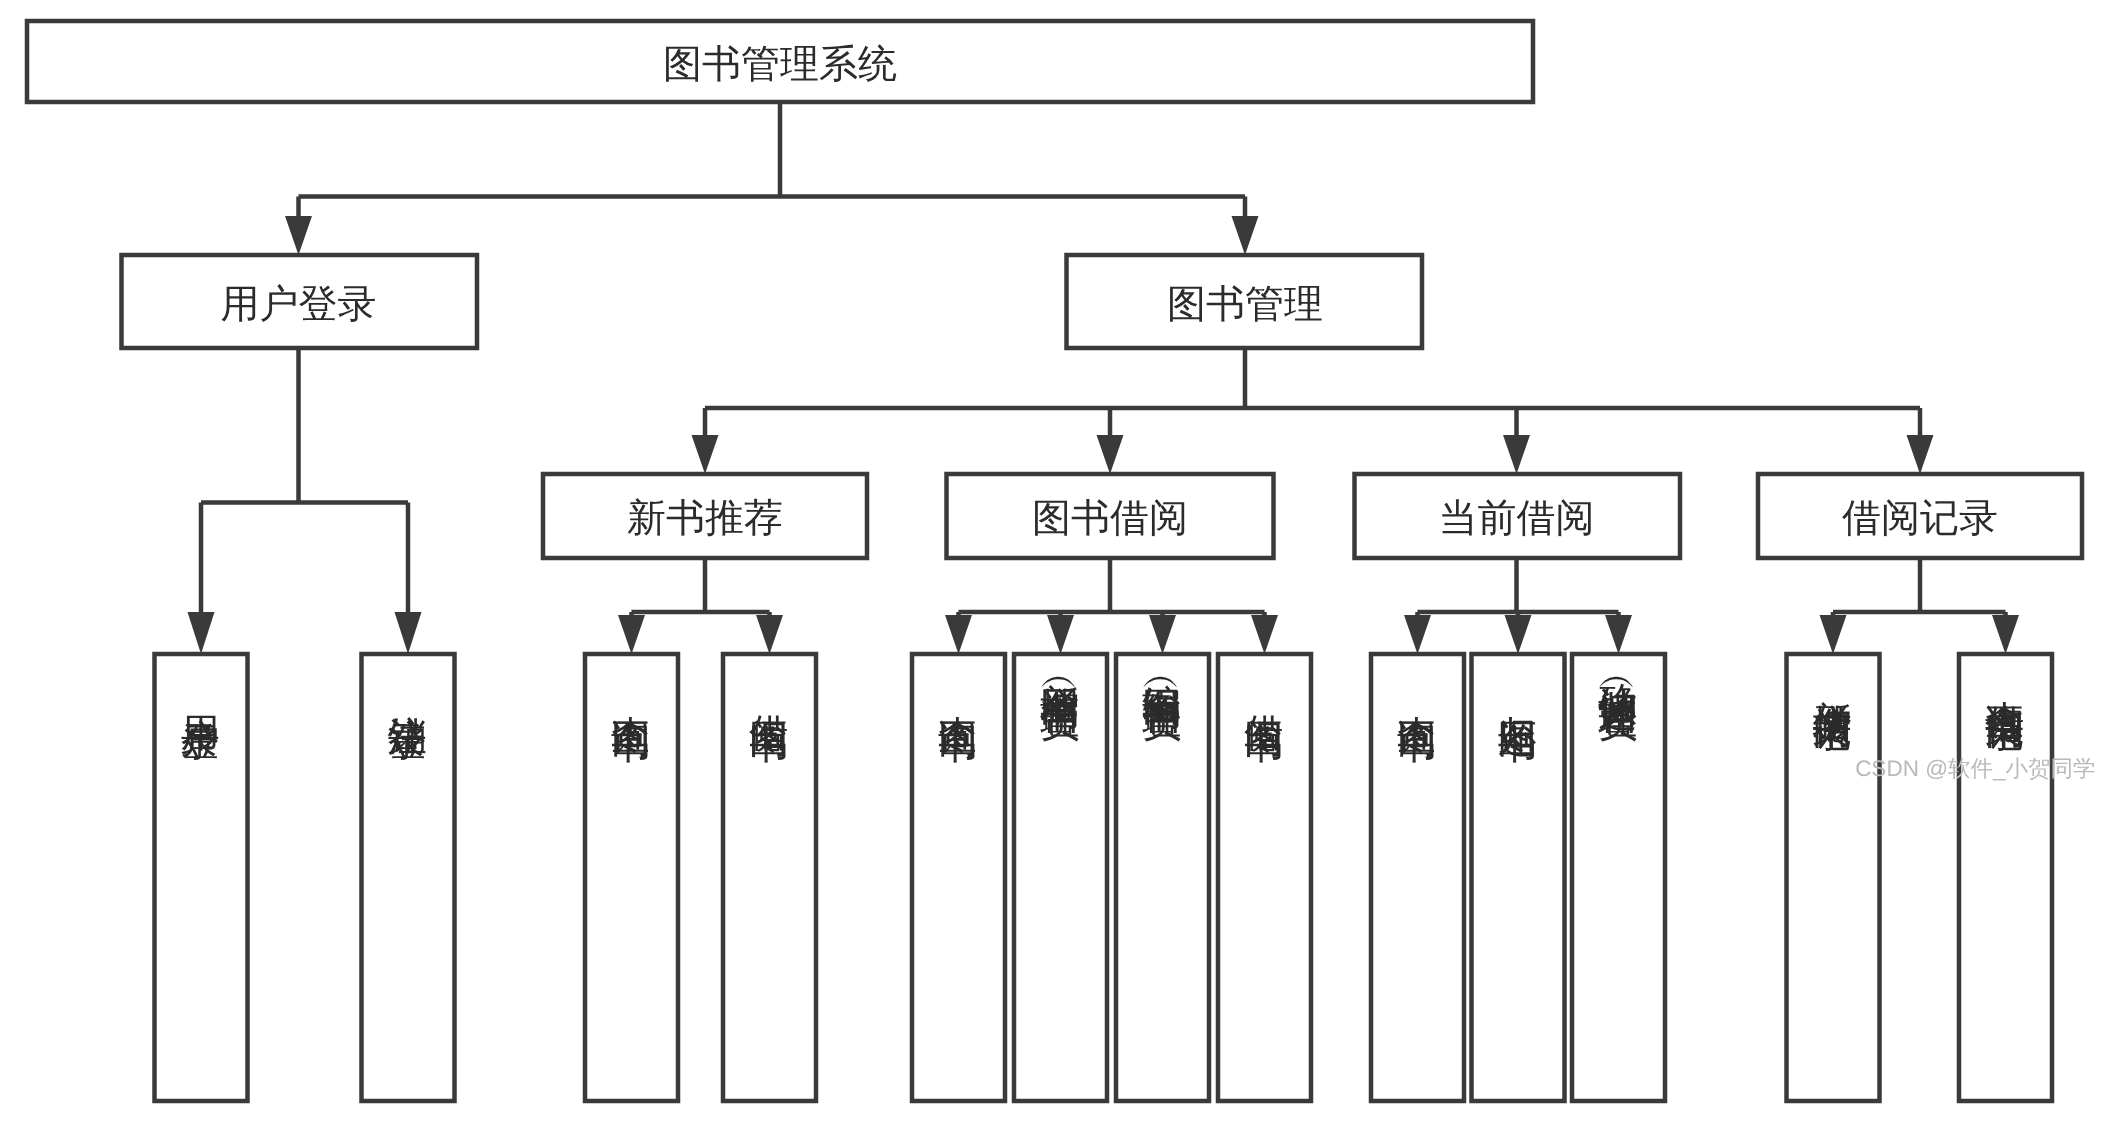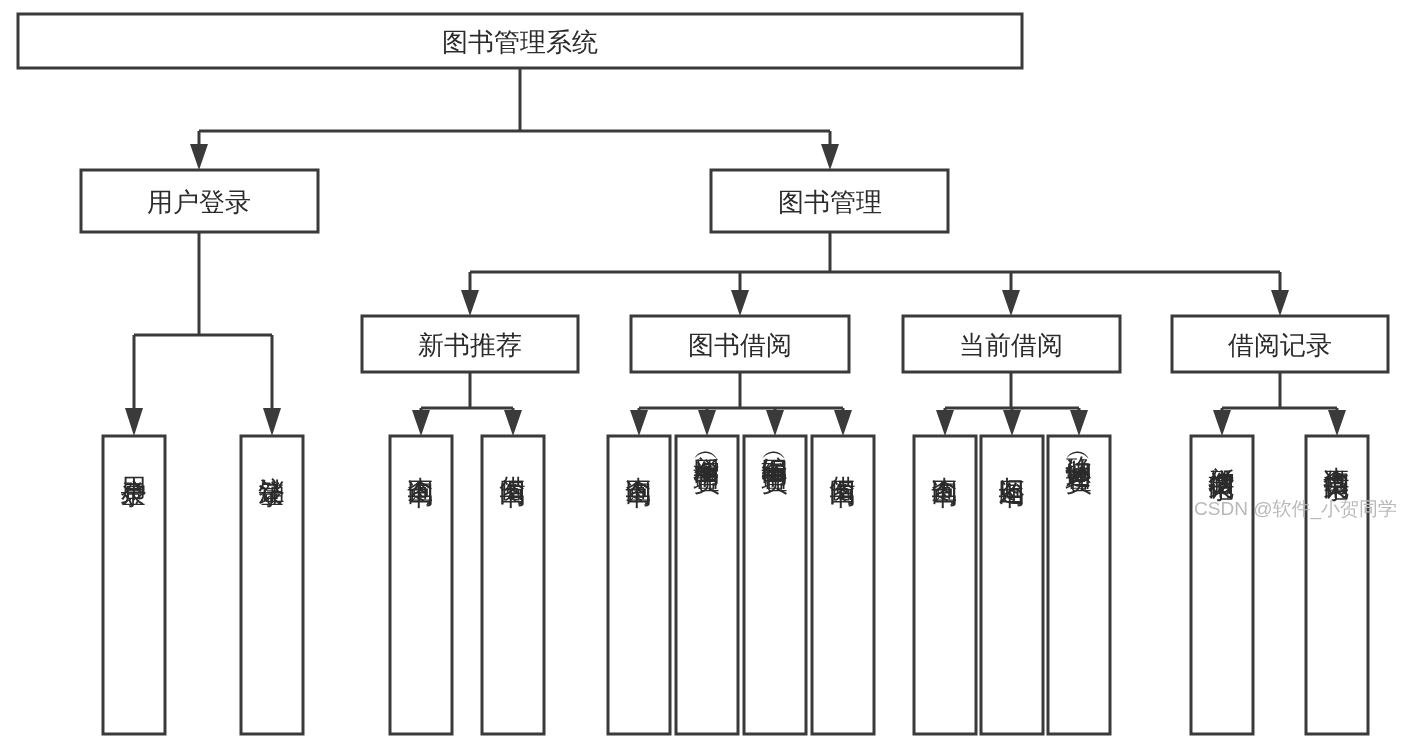--- a/index.html
+++ b/index.html
@@ -51,21 +51,21 @@
   .label-v {
     font-size: 26px;
     writing-mode: vertical-rl;
     text-orientation: upright;
     letter-spacing: 2px;
   }
   .watermark {
     position: absolute;
     right: 8px;
     bottom: 4px;
-    font-size: 19px;
+    font-size: 15px;
     color: #b9b9b9;
     font-family: "Liberation Sans", "DejaVu Sans", sans-serif;
     white-space: nowrap;
     pointer-events: none;
   }
 </style>
 </head>
 <body>
 
 <div id="diagram-root">

